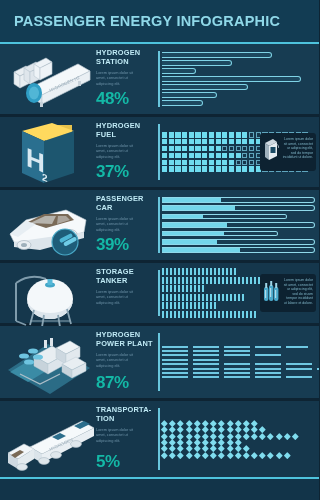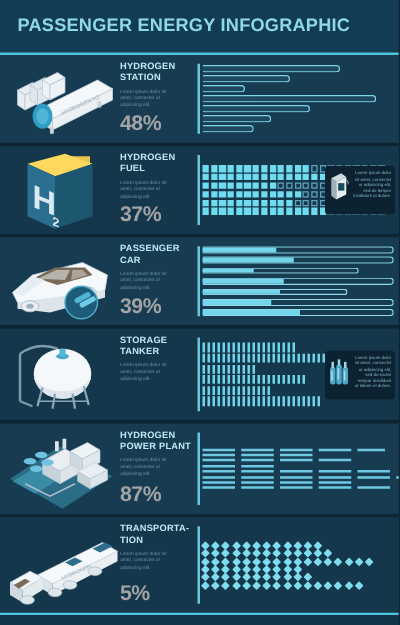--- a/index.html
+++ b/index.html
@@ -57,21 +57,21 @@
     letter-spacing:0.2px;
   }
   .info p {
     color:#6e93a8;
     font-size:3.9px;
     line-height:5.2px;
     margin-top:4px;
     width:46px;
   }
   .info .pct {
-    color:#a3a3a3;
+    color:#14b8a6;
     font-size:17px;
     font-weight:bold;
     position:absolute;
     bottom:5px; left:0;
     letter-spacing:-0.4px;
   }
   .chart {
     flex:1 1 auto;
     position:relative;
     padding:6px 4px 6px 8px;
@@ -469,21 +469,21 @@
             <i style="width:36%"></i>
           </div>
         <div class="fbarwrap" style="width:100%">
             <i style="width:51%"></i>
           </div>
       </div>
     </div>
   </div>
   <div class="row-sep"></div>
 
-  <div class="row alt" style="height:73px">
+  <div class="row alt" style="height:60px">
     <div class="art">
       <svg width="96" height="72" viewBox="0 0 96 72">
 
         <path d="M16,20 L16,58" stroke="#7f9bab" stroke-width="2"></path>
         <path d="M16,20 Q30,10 46,16" stroke="#7f9bab" stroke-width="2" fill="none"></path>
         <path d="M46,16 L46,22" stroke="#7f9bab" stroke-width="2"></path>
 
         <ellipse cx="50" cy="36" rx="23" ry="20" fill="#f4f8fa"></ellipse>
         <path d="M27,36 a23,20 0 0 0 46,0 a23,14 0 0 1 -46,0" fill="#dde6ec"></path>
         <ellipse cx="50" cy="22" rx="5" ry="2.4" fill="#43a7c8"></ellipse>

